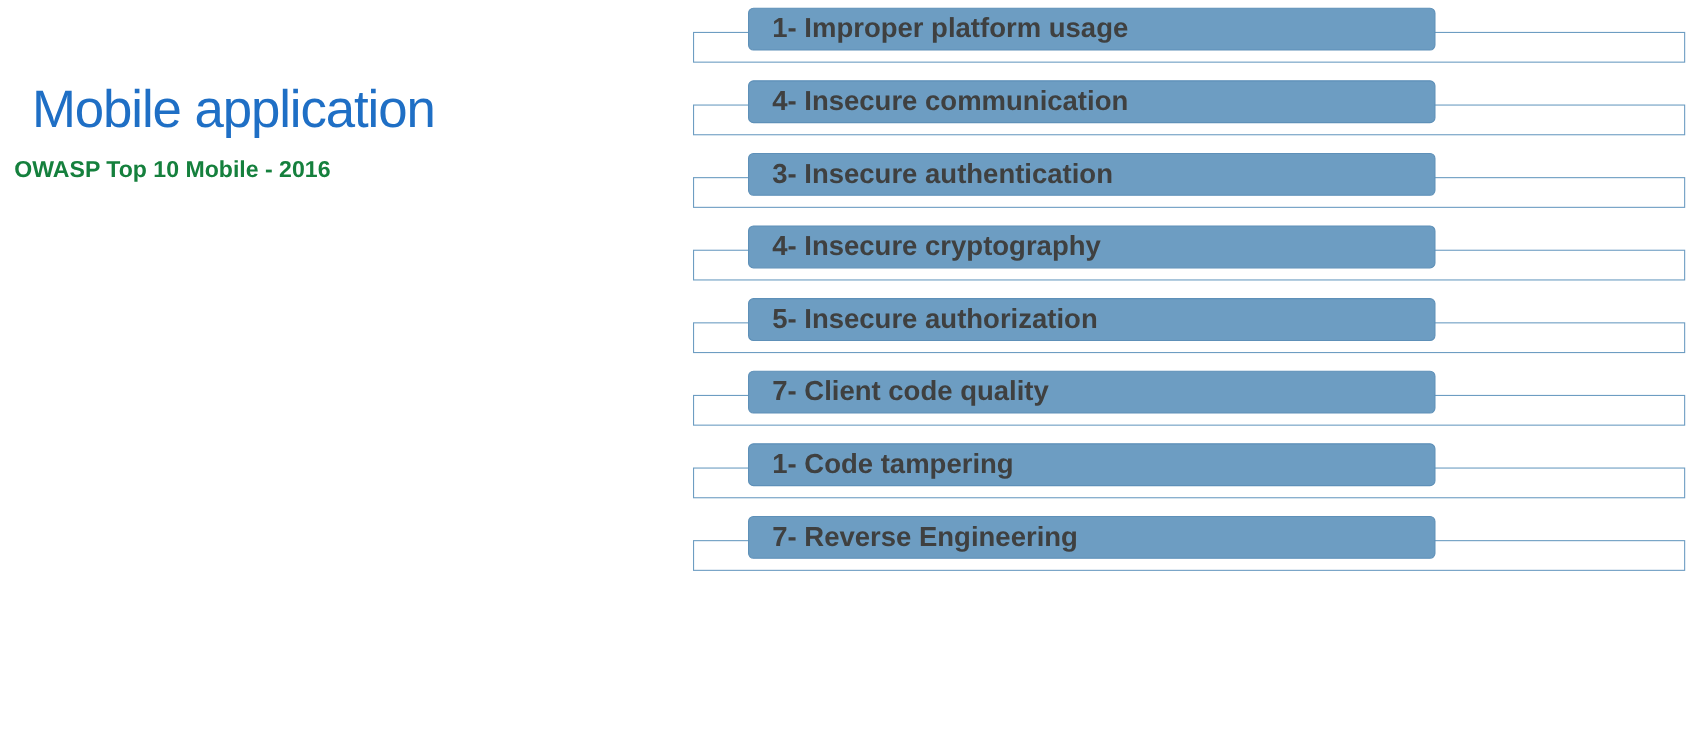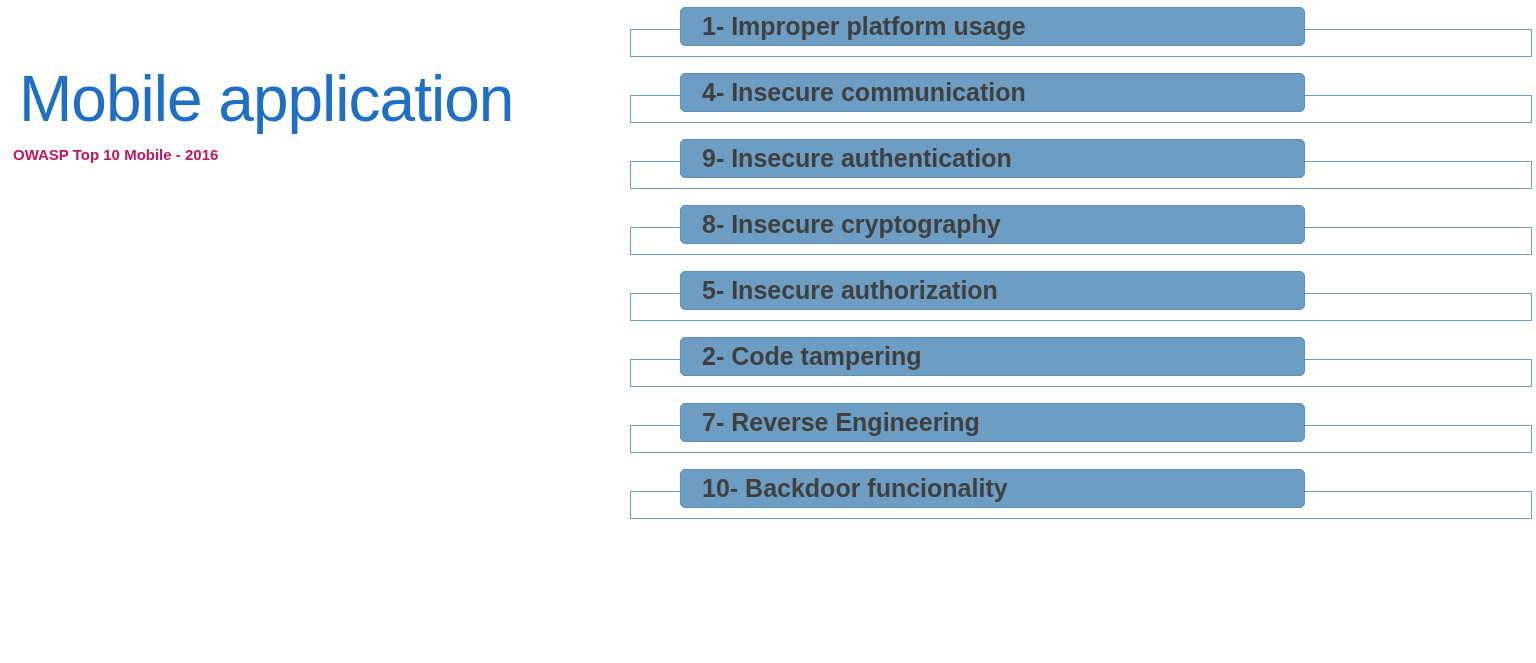--- a/index.html
+++ b/index.html
@@ -17,32 +17,32 @@
   }
 
   
   .header {
     position: absolute;
     left: 13px;
     top: 58px;
     width: 560px;
   }
   .title {
-    font-size: 64px;
+    font-size: 48px;
     font-weight: 300;
     letter-spacing: -1px;
     color: #1f6fc5;
     line-height: 1.1;
-    margin: 6px;
+    margin: 16px;
   }
   .subtitle {
     margin-top: 12px;
-    font-size: 15px;
+    font-size: 21px;
     font-weight: 700;
-    color: #be185d;
+    color: #15803d;
   }
 
   
   .list {
     position: absolute;
     left: 630px;
     top: 0;
     width: 902px;
   }
   .item {
@@ -103,54 +103,54 @@
     <div class="item">
       <div class="outline"></div>
       <div class="bar">
         <span class="bar-label">4- Insecure communication</span>
       </div>
     </div>
 
     <div class="item">
       <div class="outline"></div>
       <div class="bar">
-        <span class="bar-label">9- Insecure authentication</span>
+        <span class="bar-label">3- Insecure authentication</span>
       </div>
     </div>
 
     <div class="item">
       <div class="outline"></div>
       <div class="bar">
-        <span class="bar-label">8- Insecure cryptography</span>
+        <span class="bar-label">4- Insecure cryptography</span>
       </div>
     </div>
 
     <div class="item">
       <div class="outline"></div>
       <div class="bar">
         <span class="bar-label">5- Insecure authorization</span>
       </div>
     </div>
 
+    <div class="item">
+      <div class="outline"></div>
+      <div class="bar">
+        <span class="bar-label">7- Client code quality</span>
+      </div>
+    </div>
 
     <div class="item">
       <div class="outline"></div>
       <div class="bar">
-        <span class="bar-label">2- Code tampering</span>
+        <span class="bar-label">1- Code tampering</span>
       </div>
     </div>
 
     <div class="item">
       <div class="outline"></div>
       <div class="bar">
         <span class="bar-label">7- Reverse Engineering</span>
       </div>
     </div>
 
-    <div class="item">
-      <div class="outline"></div>
-      <div class="bar">
-        <span class="bar-label">10- Backdoor funcionality</span>
-      </div>
-    </div>
 
   </div>
 </div>
 
 </body></html>

